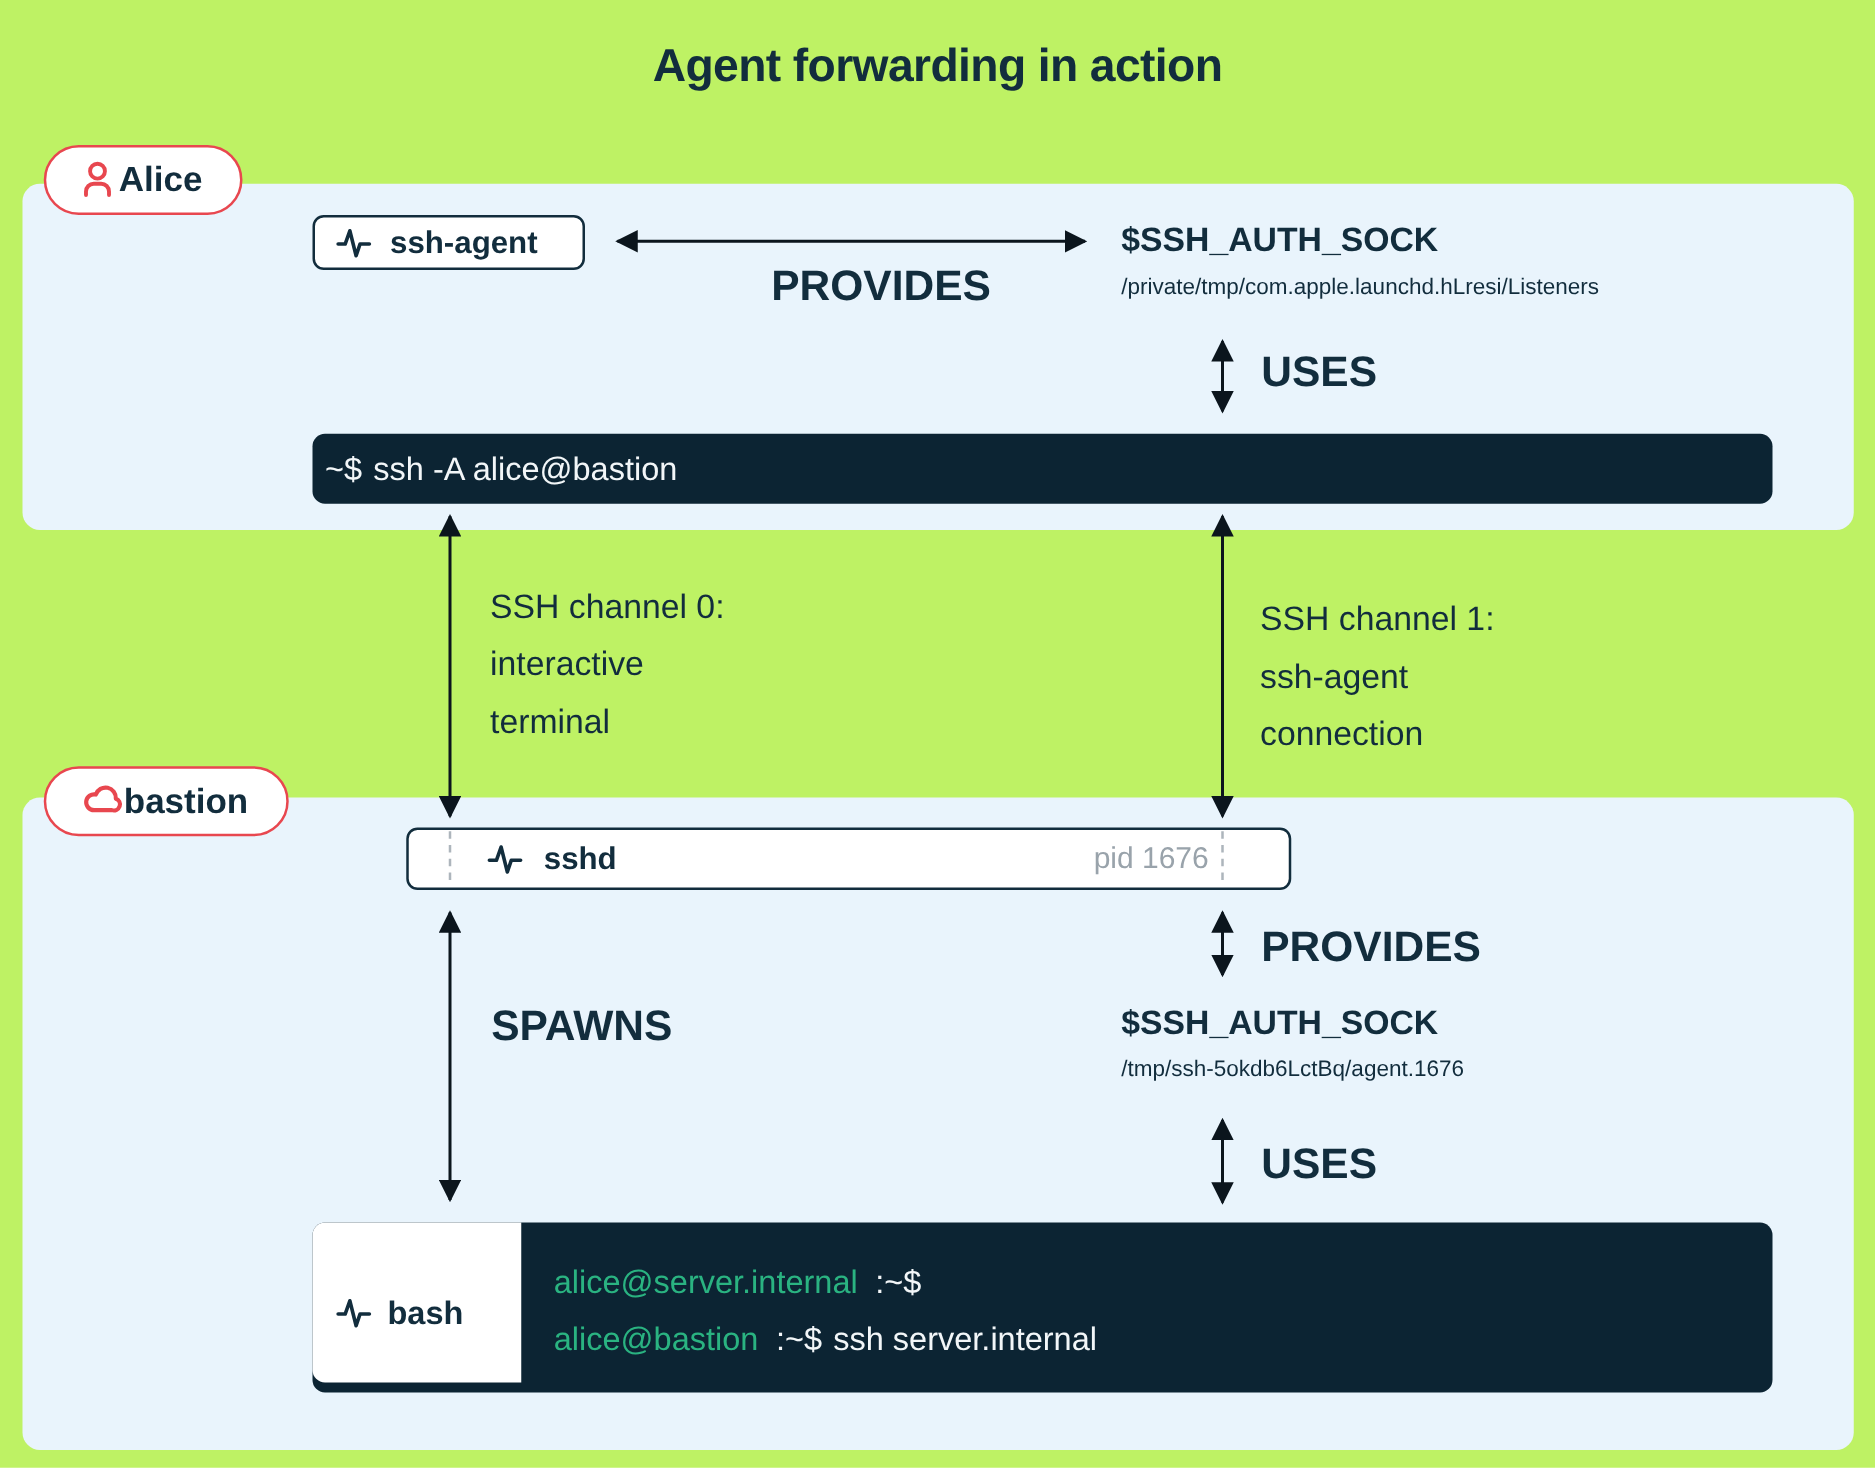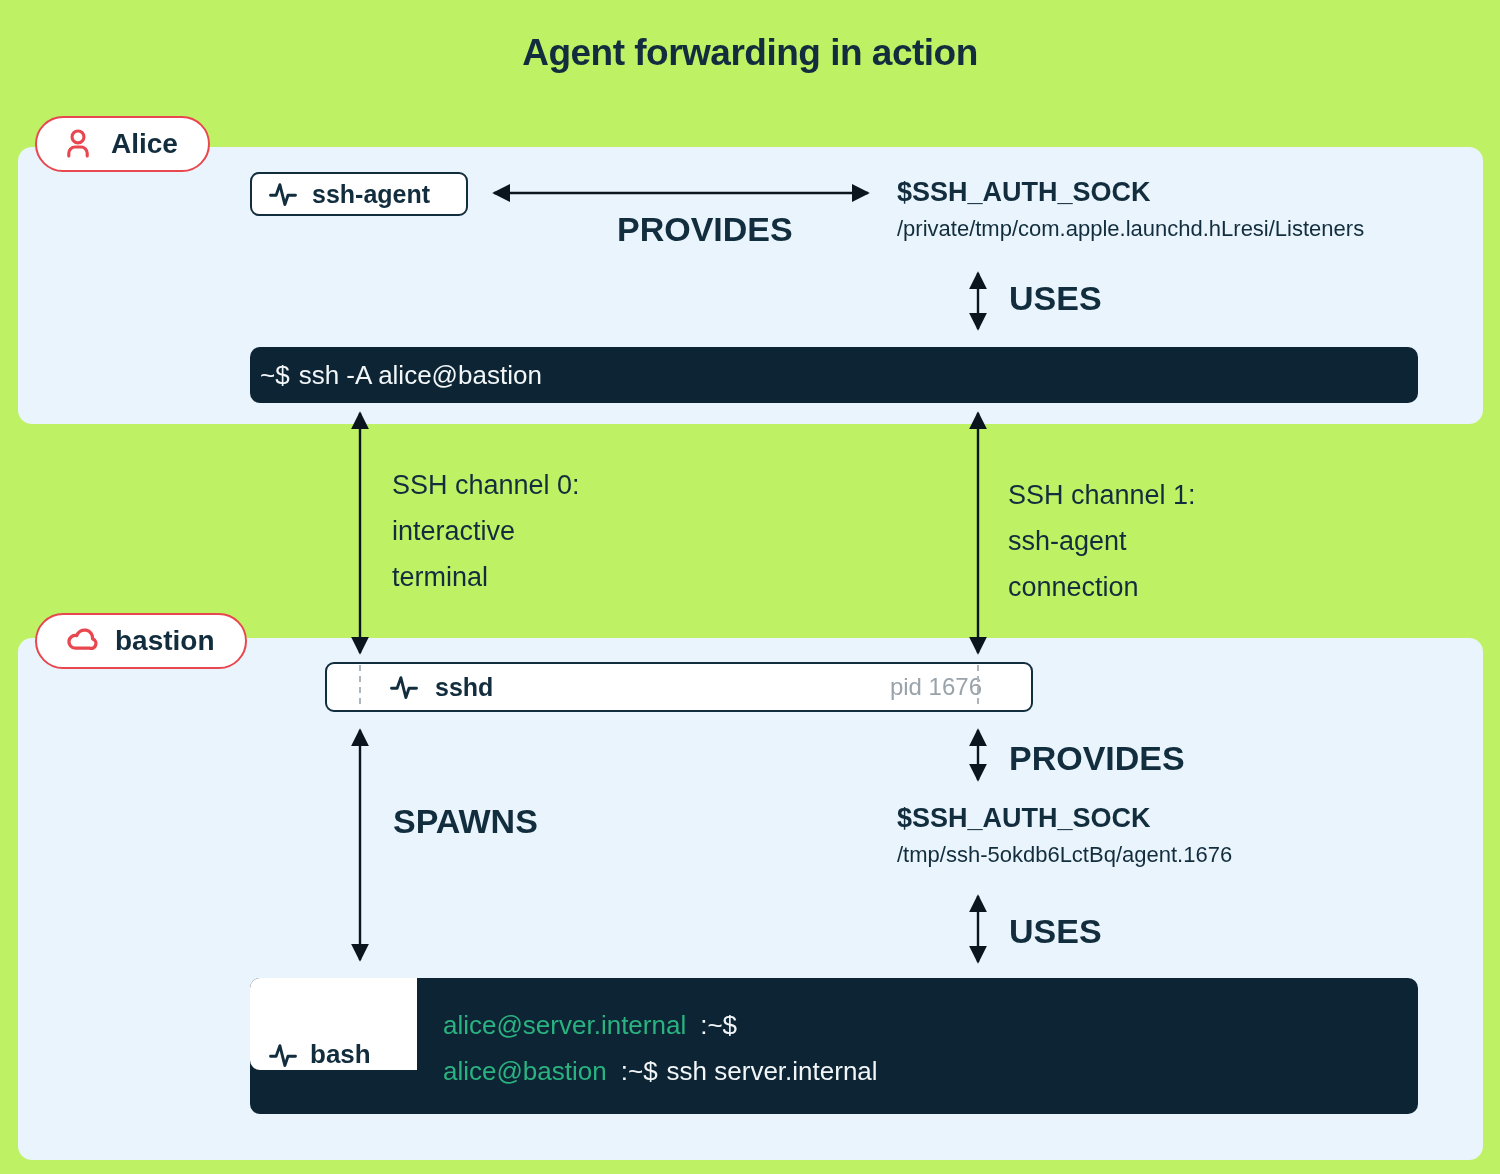--- a/index.html
+++ b/index.html
@@ -10,57 +10,57 @@
   body{background:#fff;font-family:"Liberation Sans",sans-serif;}
   .canvas{position:relative;width:1500px;height:1174px;background:#bef264;overflow:hidden;}
 
   .title{position:absolute;top:32px;left:0;width:100%;text-align:center;
     font-size:37px;font-weight:700;color:var(--navy);letter-spacing:-.5px;}
 
   .band{position:absolute;left:18px;width:1465px;background:var(--band);border-radius:14px;}
   .band-alice{top:147px;height:277px;}
   .band-bastion{top:638px;height:522px;}
 
-  .pill{position:absolute;display:flex;align-items:center;gap:16px;background:var(--white);
+  .pill{position:absolute;display:flex;align-items:center;background:var(--white);
     border:2.5px solid var(--red);border-radius:30px;height:56px;padding:0 30px 0 24px;z-index:3;}
   .pill .pill-label{font-size:28px;font-weight:600;color:var(--navy);}
   .pill-alice{left:35px;top:116px;}
   .pill-bastion{left:35px;top:613px;}
 
   .node{position:absolute;display:flex;align-items:center;background:var(--white);
     border:2px solid var(--navy);border-radius:9px;color:var(--navy);z-index:2;}
   .node .node-label{font-size:25px;font-weight:700;color:var(--navy);}
   .node-ssh-agent{left:250px;top:172px;width:218px;height:44px;padding:0 16px;gap:14px;}
-  .node-sshd{left:325px;top:662px;width:708px;height:50px;padding:0 49px 0 62px;gap:16px;}
+  .node-sshd{left:325px;top:662px;width:708px;height:50px;padding:0 64px 0 62px;gap:16px;}
   .node-sshd .pid{margin-left:auto;font-size:24px;font-weight:400;color:var(--gray);}
 
   .rel-label{position:absolute;font-size:34px;font-weight:700;color:var(--navy);line-height:30px;z-index:2;}
   .lbl-provides-a{left:617px;top:214px;}
   .lbl-uses-a{left:1009px;top:283px;}
   .lbl-spawns{left:393px;top:806px;}
   .lbl-provides-b{left:1009px;top:743px;}
   .lbl-uses-b{left:1009px;top:916px;}
 
   .sock{position:absolute;color:var(--navy);z-index:2;}
   .sock .sock-var{font-size:27px;font-weight:700;line-height:30px;}
-  .sock .sock-path{font-size:22px;font-weight:400;line-height:26px;margin-top:9px;}
+  .sock .sock-path{font-size:18px;font-weight:400;line-height:26px;margin-top:9px;}
   .sock-a{left:897px;top:177px;}
   .sock-b{left:897px;top:803px;}
 
   .ch{position:absolute;font-size:27px;font-weight:400;color:var(--navy);line-height:46px;z-index:2;}
   .ch-0{left:392px;top:462px;}
   .ch-1{left:1008px;top:472px;}
 
   .terminal{position:absolute;background:var(--term);border-radius:10px;color:#F2F6F8;z-index:2;}
   .term-a{left:250px;top:347px;width:1168px;height:56px;display:flex;align-items:center;
     padding-left:10px;font-size:26px;}
   .term-a .cmd{margin-left:9px;}
   .term-b{left:250px;top:978px;width:1168px;height:136px;}
-  .bash-box{position:absolute;left:0;top:0;width:167px;height:92px;background:var(--white);
-    border-radius:10px 0 0 10px;display:flex;align-items:flex-end;padding:16px 0 0 18px;gap:12px;}
+  .bash-box{position:absolute;left:0;top:0;width:167px;height:128px;background:var(--white);
+    border-radius:10px 0 0 10px;display:flex;align-items:center;padding:16px 0 0 18px;gap:12px;}
   .bash-box .node-label{font-size:26px;font-weight:700;color:var(--navy);}
   .term-lines{position:absolute;left:193px;top:28px;display:flex;flex-direction:column;gap:8px;
     font-size:26px;line-height:38px;}
   .term-line .user{color:var(--green);margin-right:14px;}
   .term-line .cmd{margin-left:9px;}
 
   .overlay{position:absolute;left:0;top:0;z-index:4;pointer-events:none;}
   .icon{flex:0 0 auto;display:block;}
 </style>
 </head>

